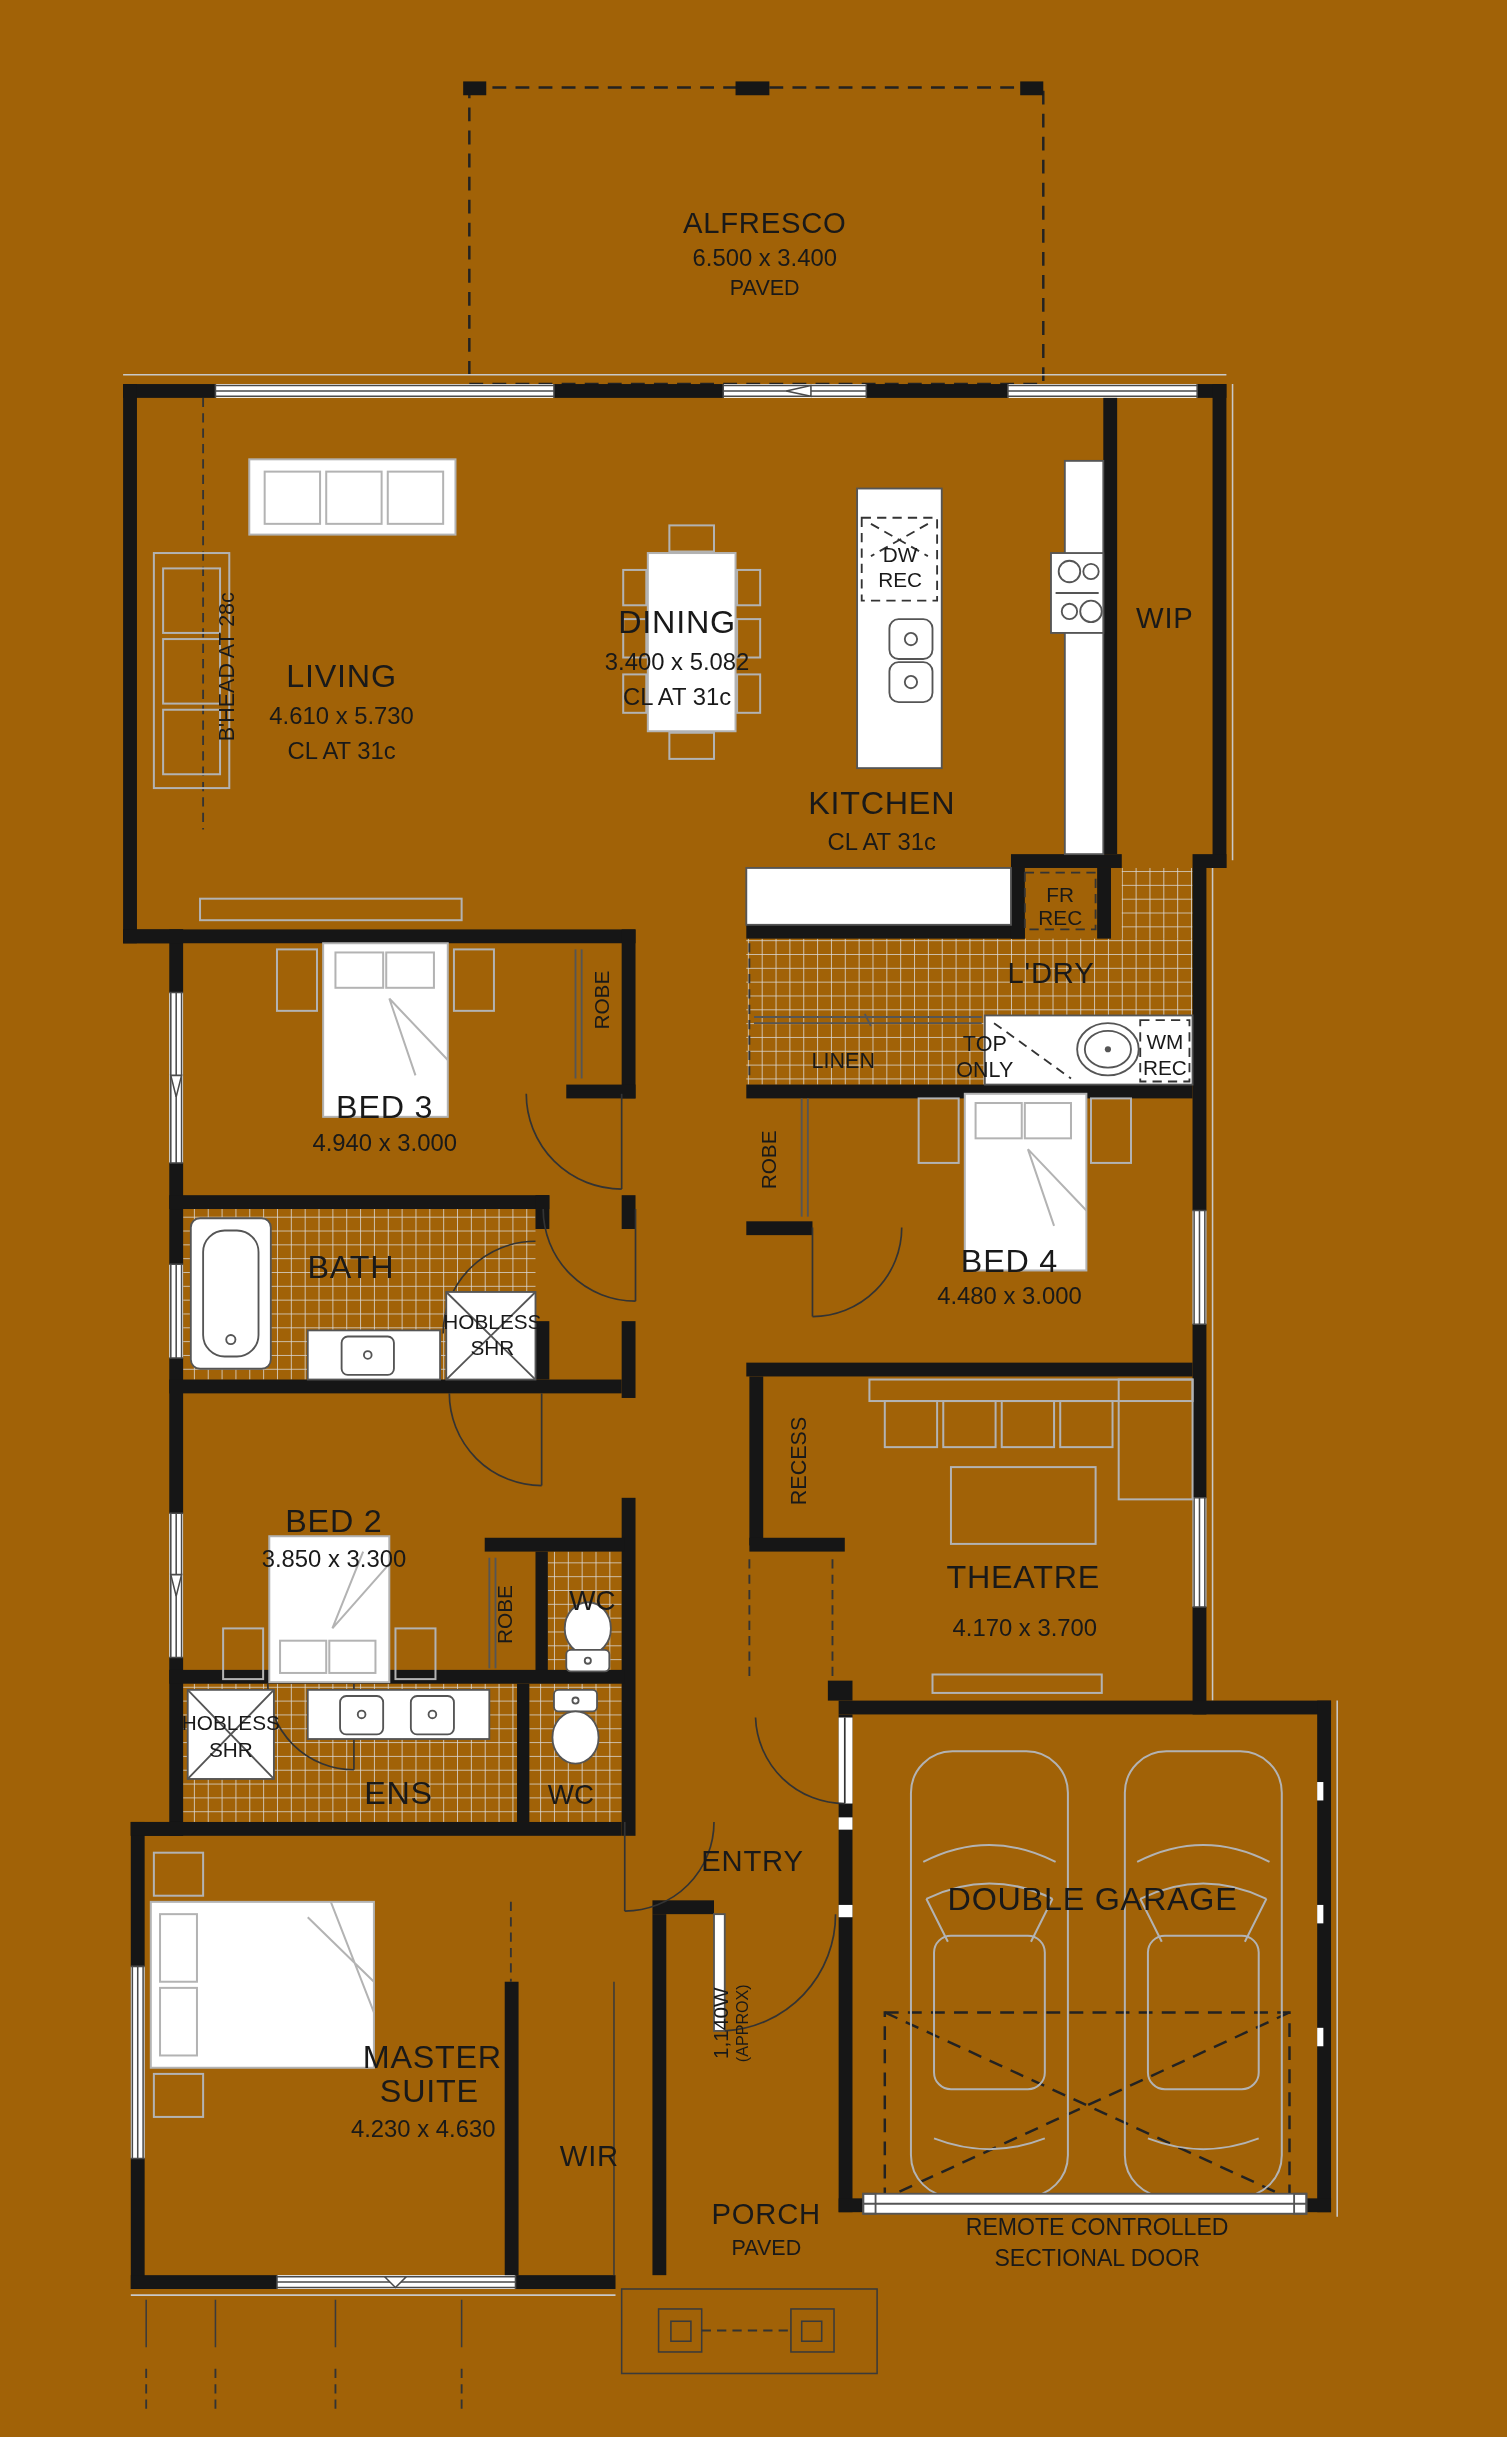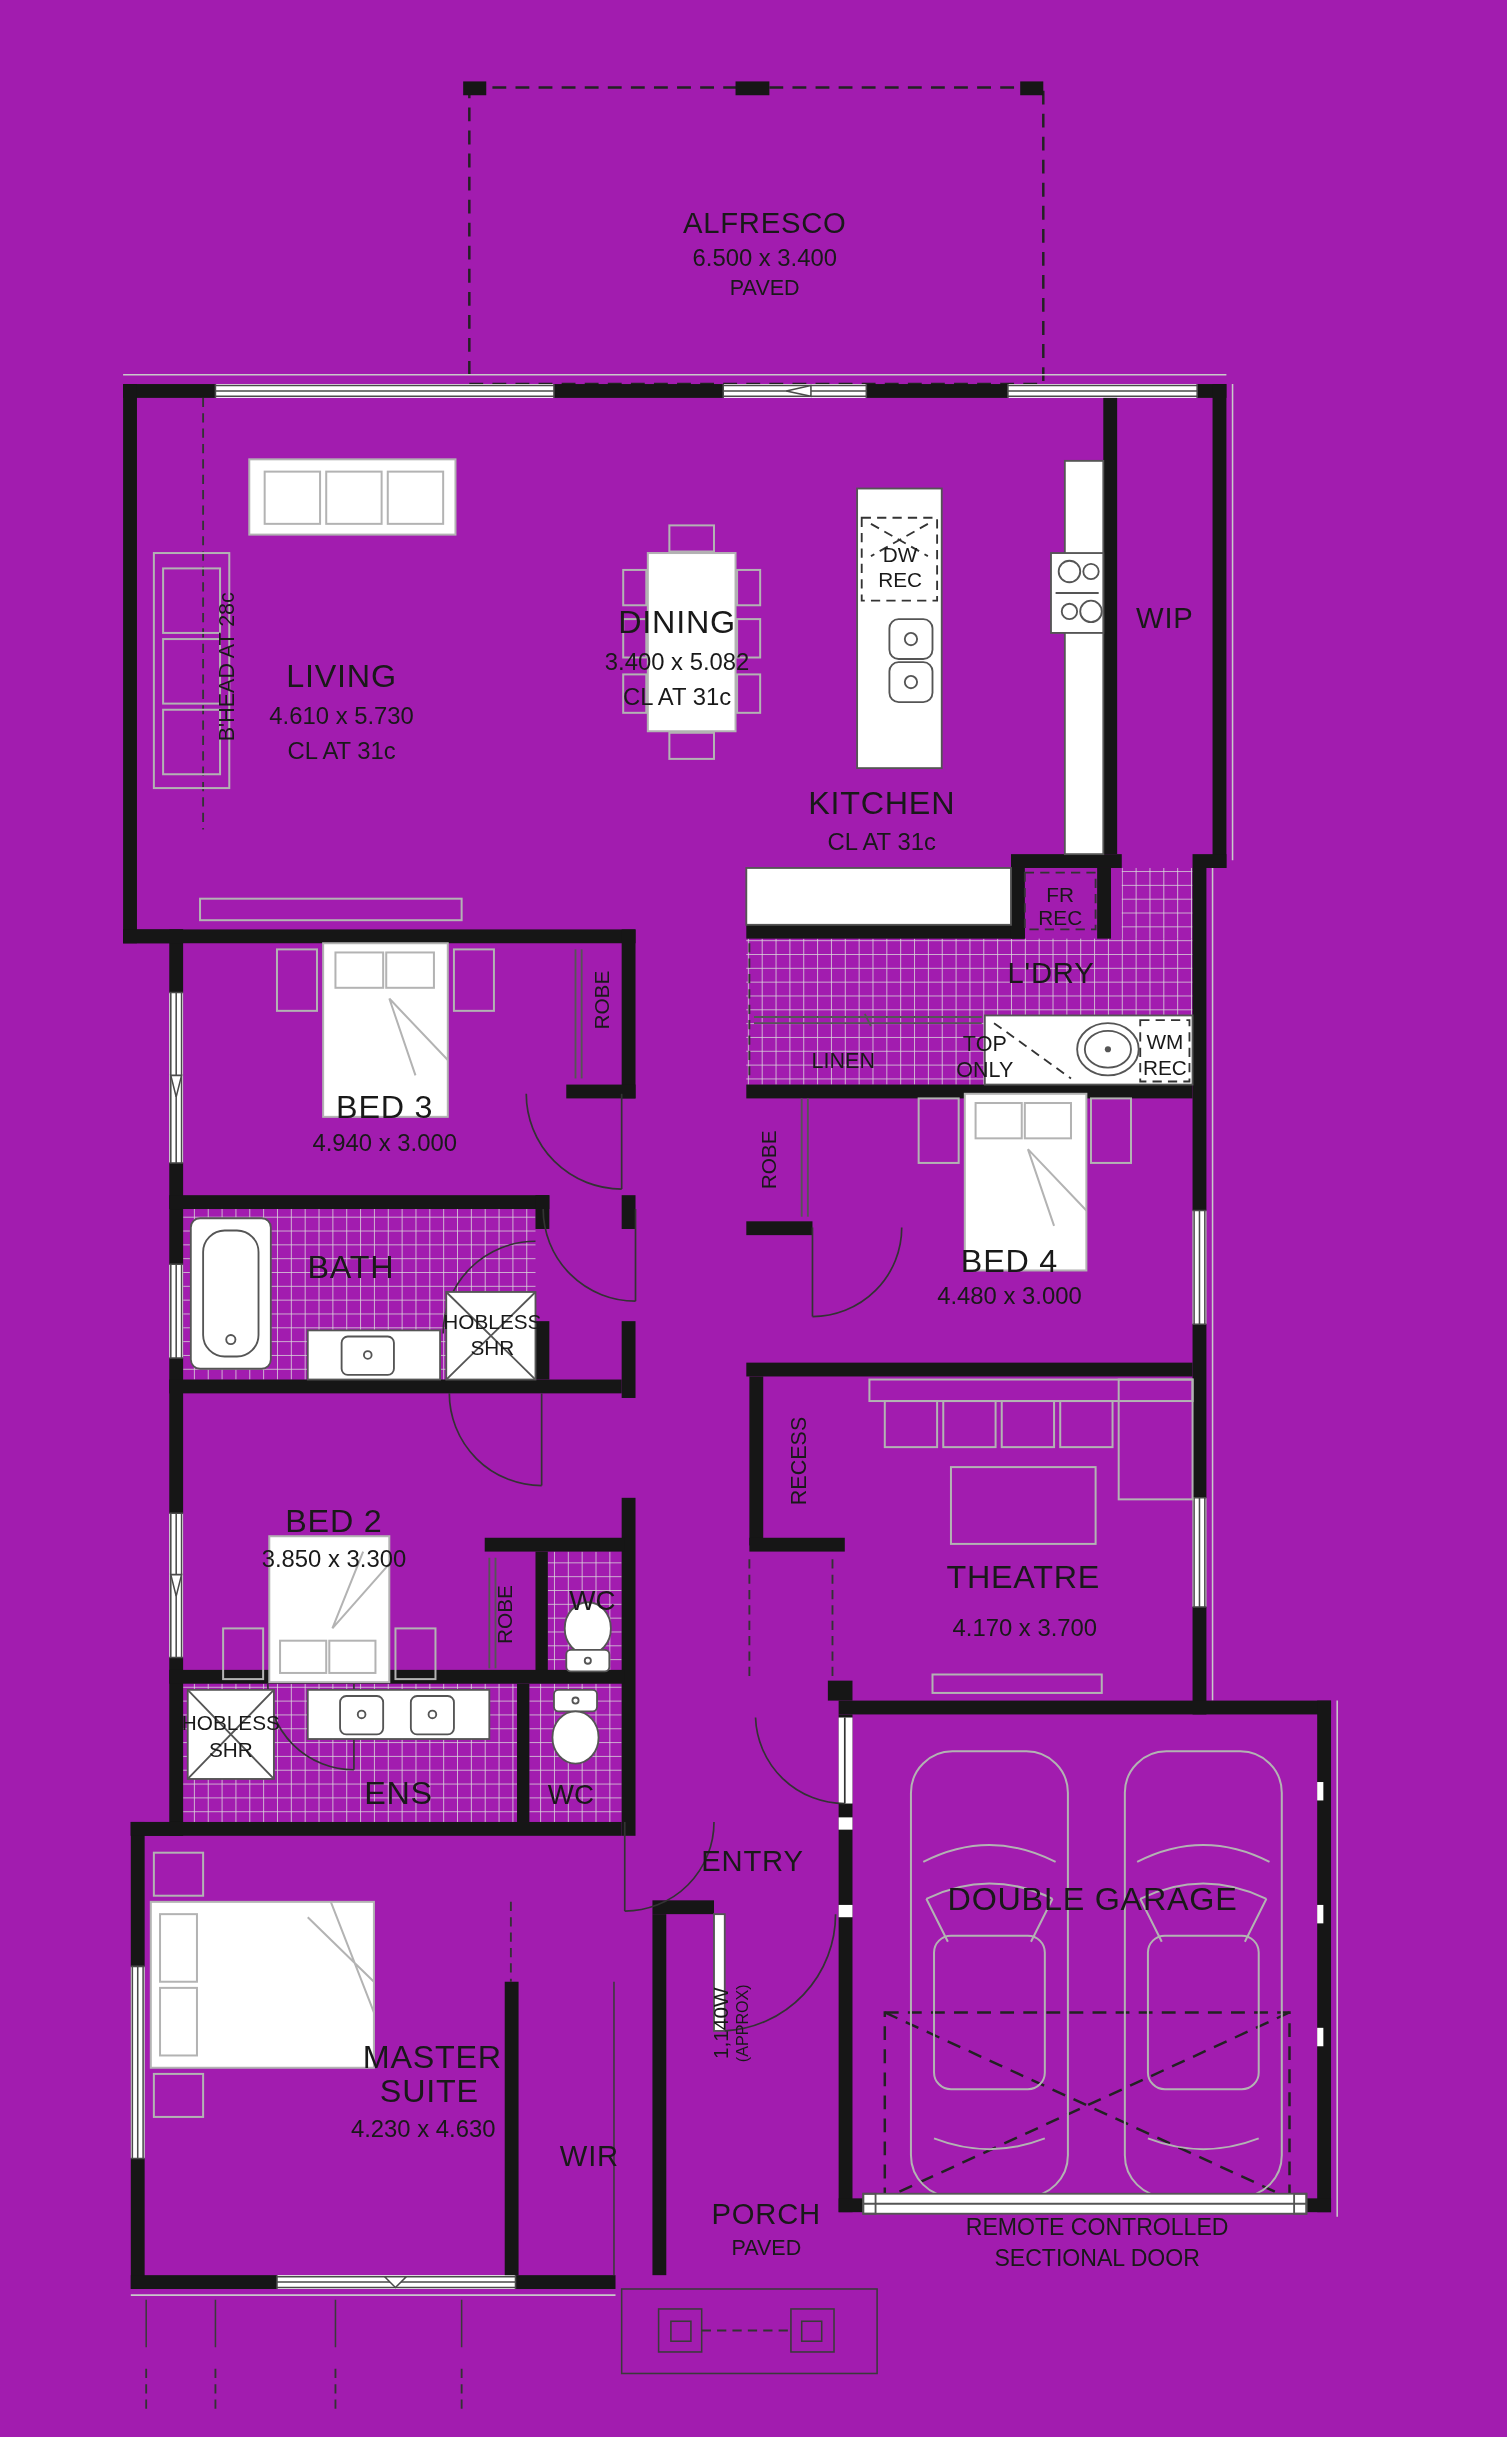--- a/index.html
+++ b/index.html
@@ -1,16 +1,16 @@
 <!DOCTYPE html>
 <html style="font-size:15px"><head>
 <meta charset="utf-8">
 <style>
   html,body{margin:0;padding:0;background:#fff;}
-  .page{width:1508px;height:2438px;background:#a21caf;position:relative;overflow:hidden;}
+  .page{width:1508px;height:2438px;background:#a16207;position:relative;overflow:hidden;}
   svg{display:block;}
   svg text{font-family:"Liberation Sans",sans-serif;fill:#191919;}
   .t-room{font-size:21px;letter-spacing:.5px;}
   .t-dim{font-size:15.5px;}
   .t-med{font-size:19px;letter-spacing:.5px;}
   .t-sm{font-size:13.5px;}
   .t-sm2{font-size:14px;}
   .t-wc{font-size:18px;}
   .t-note{font-size:15px;}
   .t-tiny{font-size:10.5px;}

